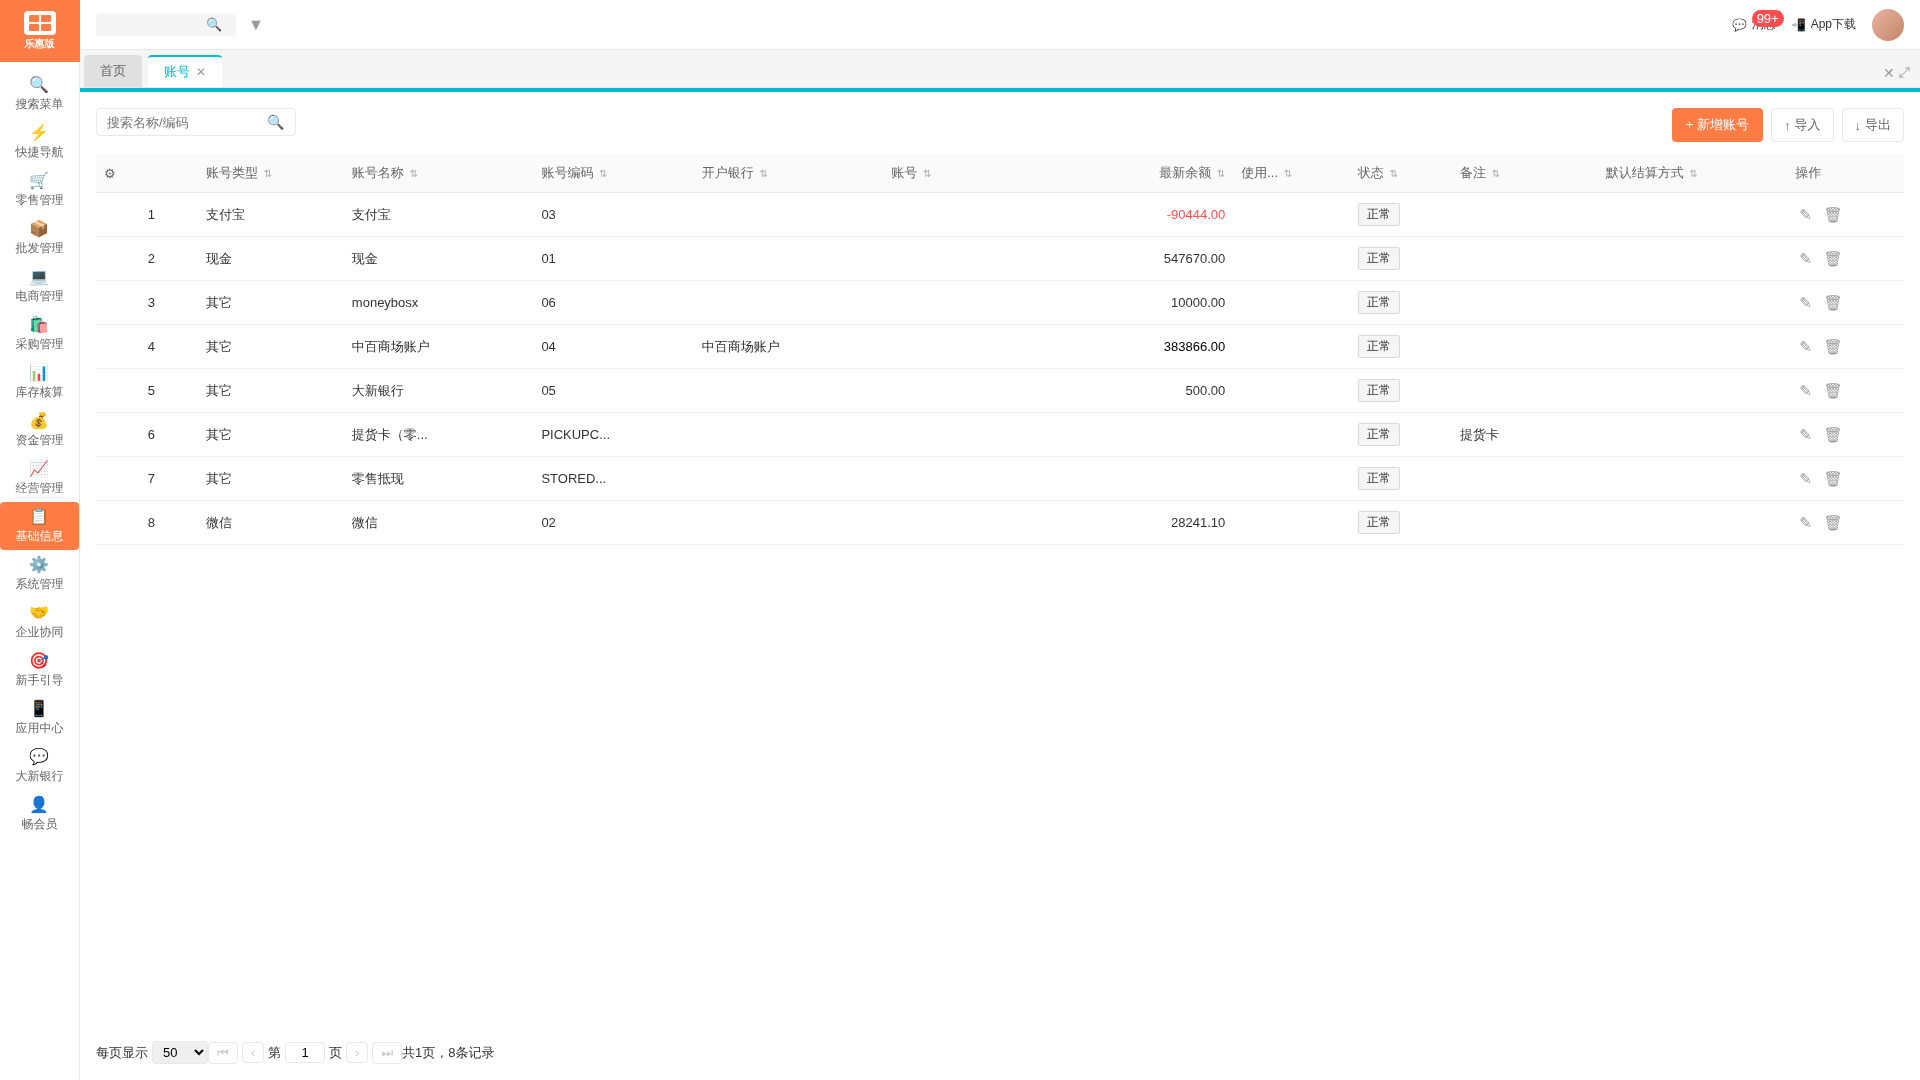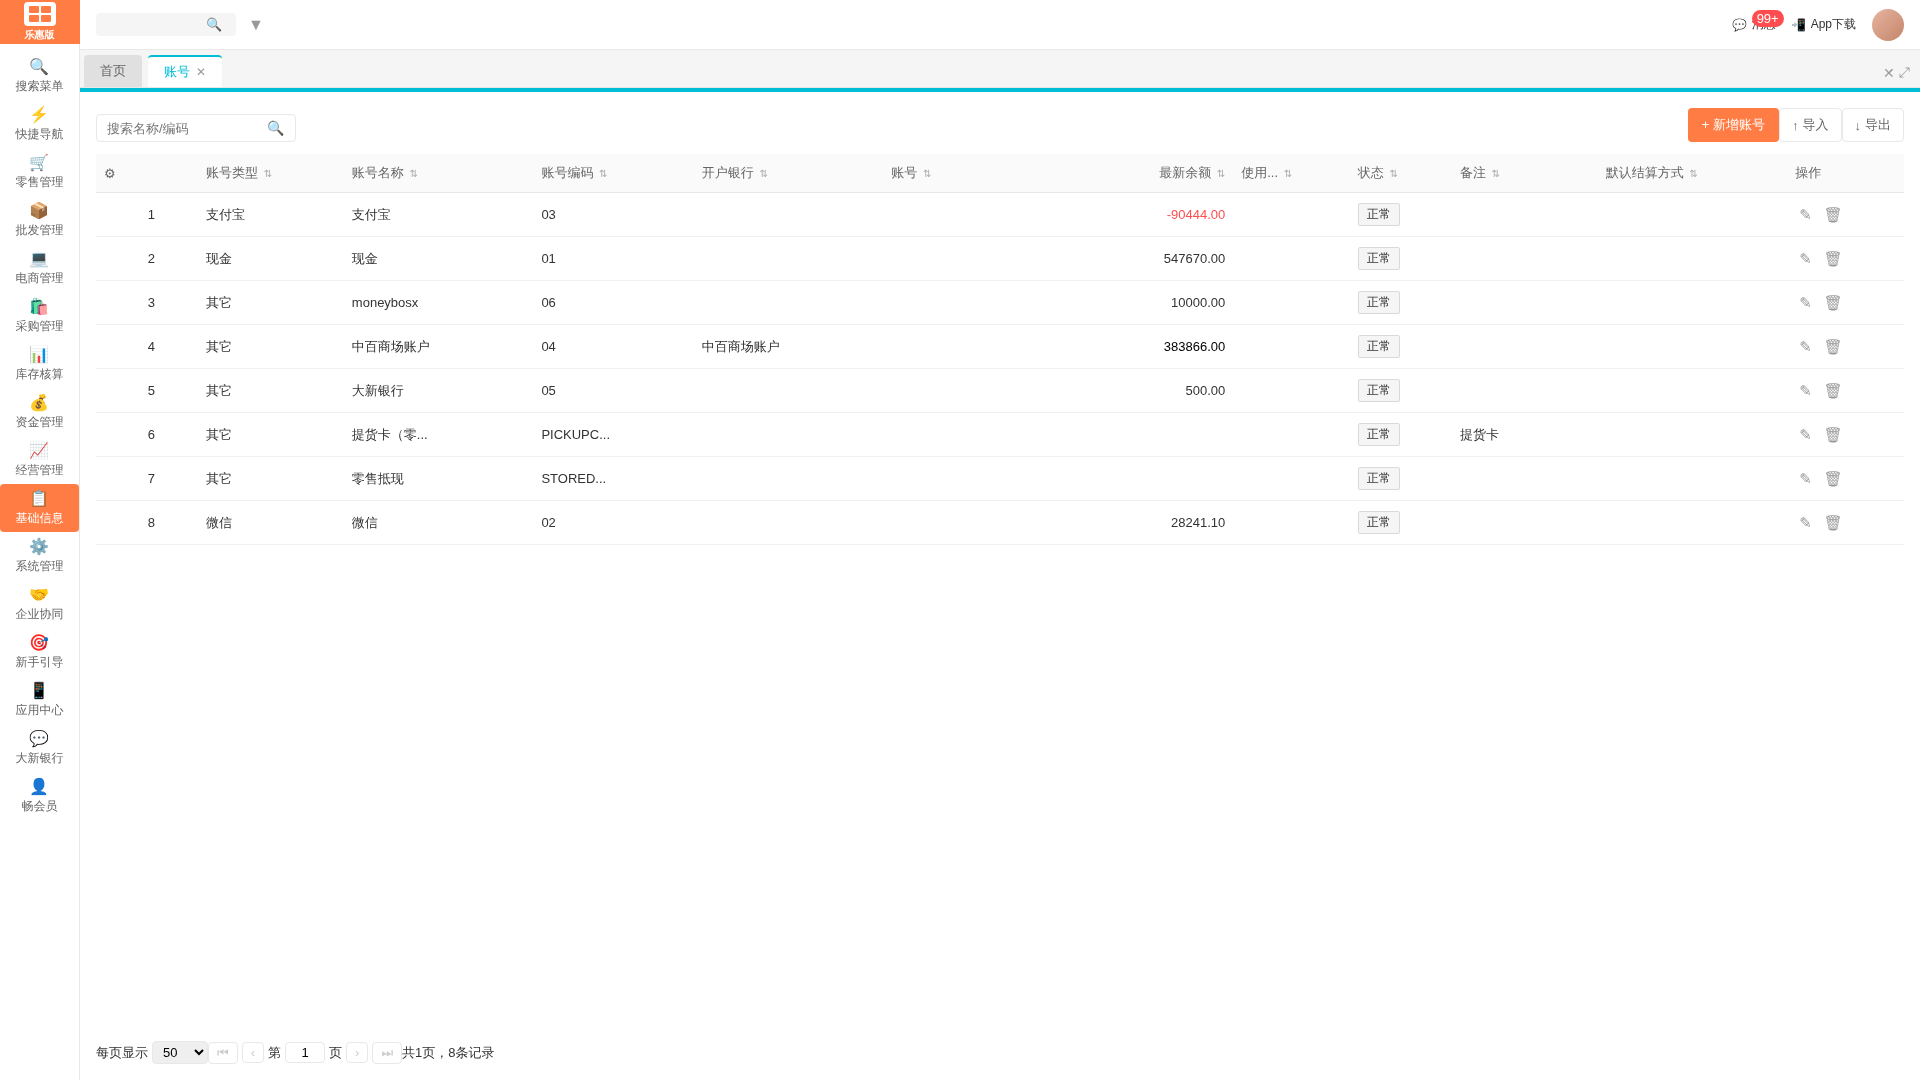--- a/index.html
+++ b/index.html
@@ -11,21 +11,21 @@
       background: #fff;
       display: flex;
       flex-direction: column;
       align-items: center;
       height: 100%;
       border-right: 1px solid #e8e8e8;
       flex-shrink: 0;
     }
     .sidebar-logo {
       width: 80px;
-      height: 44px;
+      height: 62px;
       background: #ff7d45;
       display: flex;
       align-items: center;
       justify-content: center;
       color: #fff;
       font-size: 11px;
       font-weight: bold;
       flex-direction: column;
       flex-shrink: 0;
     }
@@ -188,21 +188,21 @@
       background: #fff;
       padding: 16px;
       overflow: auto;
       display: flex;
       flex-direction: column;
     }
 
     
     .toolbar {
       display: flex;
-      align-items: flex-end;
+      align-items: flex-start;
       justify-content: space-between;
       margin-bottom: 12px;
     }
     .search-box {
       display: flex;
       align-items: center;
       border: 1px solid #e8e8e8;
       border-radius: 4px;
       padding: 5px 10px;
       width: 200px;
@@ -210,20 +210,21 @@
     .search-box input {
       border: none;
       outline: none;
       font-size: 13px;
       width: 160px;
     }
     .search-icon { color: #aaa; font-size: 14px; }
 
     .btn-group {
       display: flex;
+      gap: 8px;
     }
     .btn-primary {
       background: #ff7d45;
       color: #fff;
       border: none;
       border-radius: 4px;
       padding: 7px 14px;
       font-size: 13px;
       cursor: pointer;
       display: flex;

